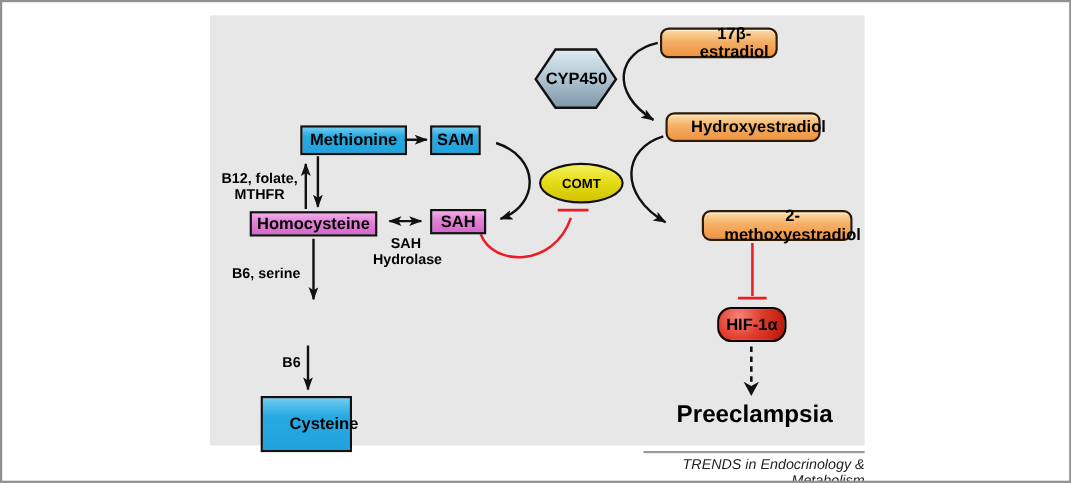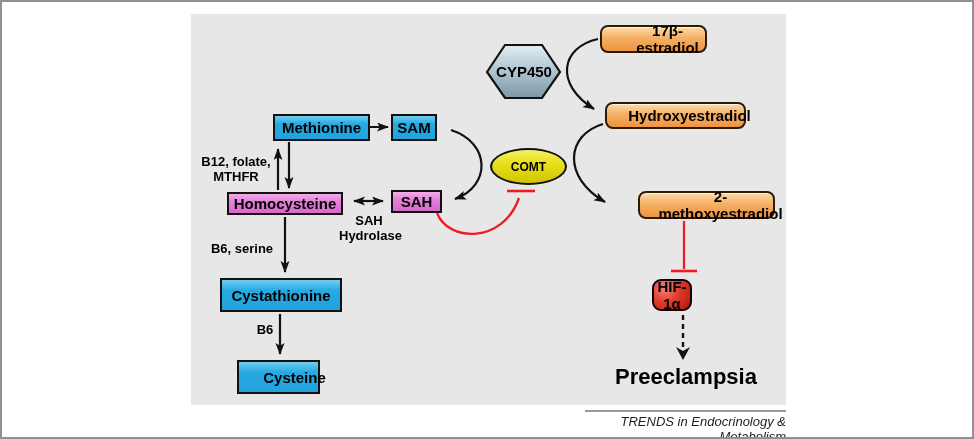--- a/index.html
+++ b/index.html
@@ -88,35 +88,34 @@
   </svg>
 
   <div class="node rect blue f15" style="left:235px;top:112px;width:97px;height:27px;margin-left:36px;">Methionine</div>
 
   <div class="node rect blue f15" style="left:389px;top:112px;width:46px;height:27px;">SAM</div>
 
   <div class="node rect pink f15" style="left:225px;top:190px;width:116px;height:23px;">Homocysteine</div>
 
   <div class="node rect pink f15" style="left:389px;top:188px;width:51px;height:23px;">SAH</div>
 
-  <div class="node rect blue f15" style="left:218px;top:276px;width:122px;height:34px;">Cystathionine</div>
 
-  <div class="node rect blue f15" style="left:235px;top:358px;width:83px;height:34px;padding-left:32px;">Cysteine</div>
+  <div class="node rect blue f15" style="left:235px;top:358px;width:83px;height:51px;padding-left:32px;">Cysteine</div>
 
   <div class="node hexlabel f15" style="left:485px;top:43px;width:74px;height:53px;">CYP450</div>
 
   <div class="node ellipse f16" style="left:488px;top:146px;width:77px;height:37px;">COMT</div>
 
   <div class="node orange f15" style="left:598px;top:23px;width:107px;height:28px;">17β-estradiol</div>
 
   <div class="node orange f15" style="left:603px;top:100px;width:141px;height:27px;">Hydroxyestradiol</div>
 
   <div class="node orange f15" style="left:636px;top:189px;width:137px;height:28px;">2-methoxyestradiol</div>
 
-  <div class="node redbox f15" style="left:650px;top:277px;width:40px;height:32px;">HIF-1α</div>
+  <div class="node redbox f15" style="left:650px;top:277px;width:63px;height:32px;border-radius:13px;">HIF-1α</div>
 
   <div class="node f15" id="preeclampsia" style="left:604px;top:365px;width:160px;height:20px;background:transparent;">Preeclampsia</div>
 
   <div class="annot" style="left:192px;top:152px;width:84px;">B12, folate,
 MTHFR</div>
 
   <div class="annot" style="left:200px;top:239px;width:80px;">B6, serine</div>
 
   <div class="annot" style="left:243px;top:320px;width:40px;">B6</div>
 

